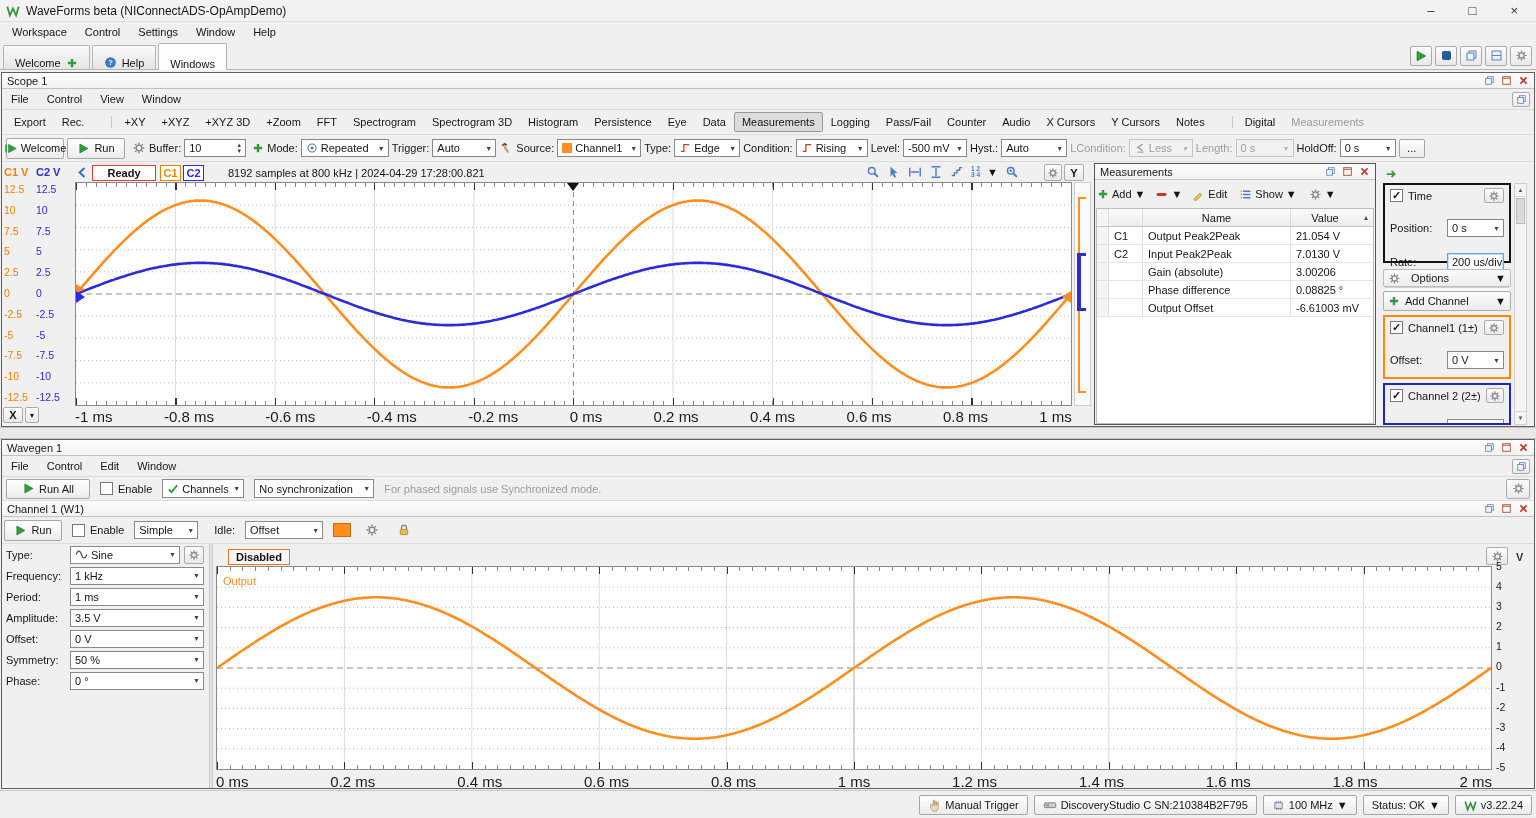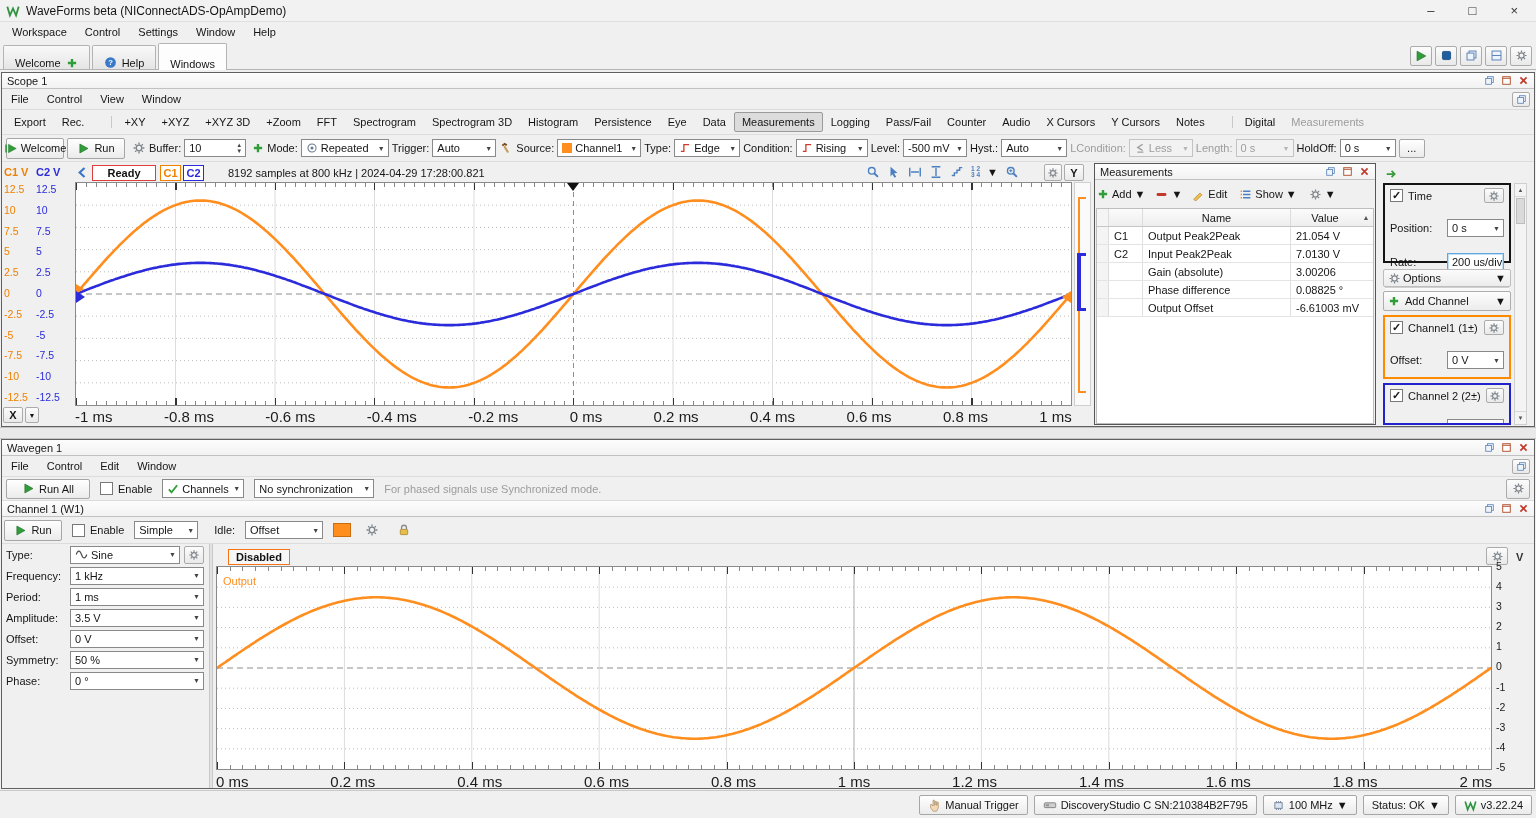--- a/index.html
+++ b/index.html
@@ -659,21 +659,21 @@
       </span>
     </div>
   <div class="flex" style="height:15px;background:linear-gradient(#fafafa,#e9e9e9);border-top:1px solid #cfcfcf;gap:4px;padding:0 4px;font-size:10.5px">
     <svg class="ic" width="11" height="11">
         <use href="#sy-downg"></use>
       </svg>
     <span>Rate, Samples...</span>
   </div>
 </div>
 
-<div class="abs flex" style="left:1383px;top:269px;width:128px;height:18px;gap:2px;padding:0 4px;background:linear-gradient(#fbfbfb,#ececec);border:1px solid #bdbdbd;border-radius:2px">
+<div class="abs flex" style="left:1383px;top:269px;width:128px;height:18px;gap:10px;padding:0 4px;background:linear-gradient(#fbfbfb,#ececec);border:1px solid #bdbdbd;border-radius:2px">
   <svg class="ic" width="13" height="13">
       <use href="#sy-gear"></use>
     </svg>
   <span>Options</span>
   <span class="arrbtn" style="margin-left:auto">▼</span>
 </div>
 
 <div class="abs flex" style="left:1383px;top:291px;width:128px;height:20px;gap:5px;padding:0 4px;background:linear-gradient(#fdfdfd,#ececec);border:1px solid #adadad;border-radius:2px">
   <svg class="ic" width="12" height="12">
       <use href="#sy-plus"></use>

